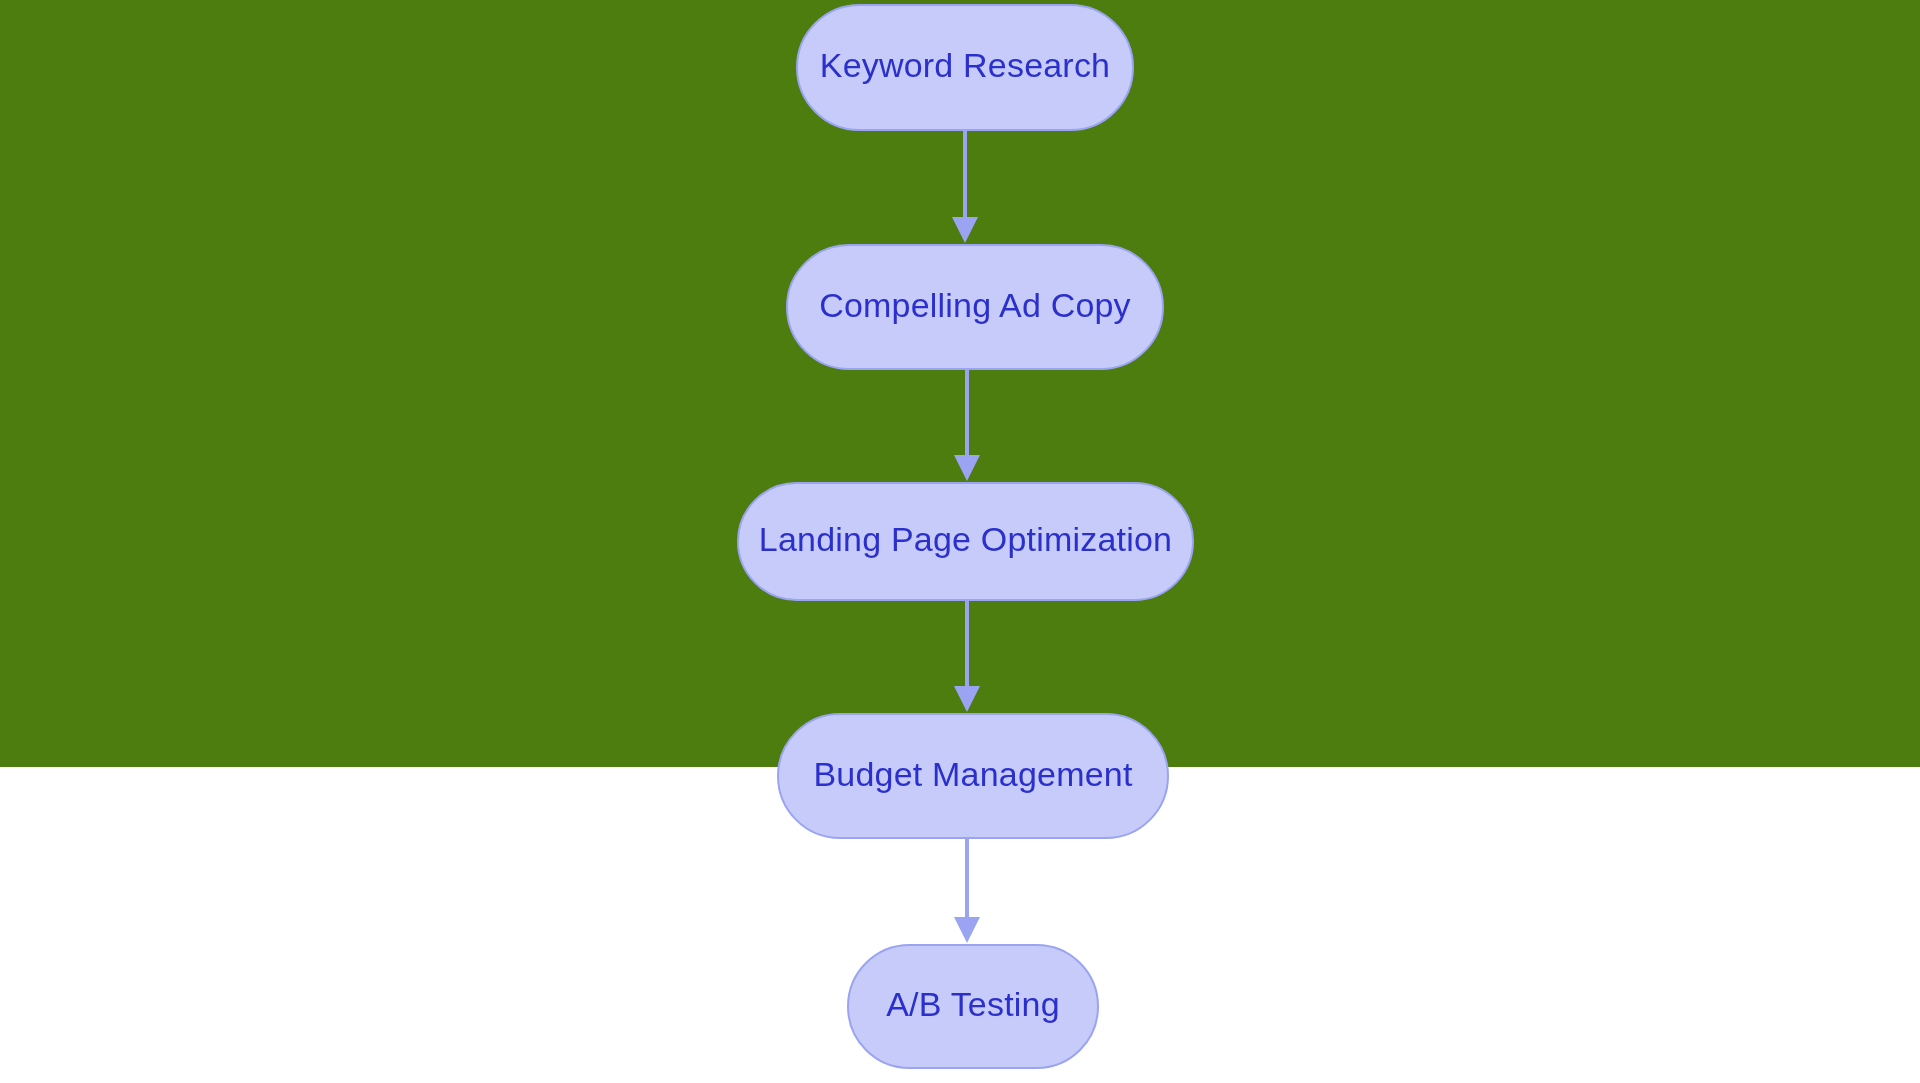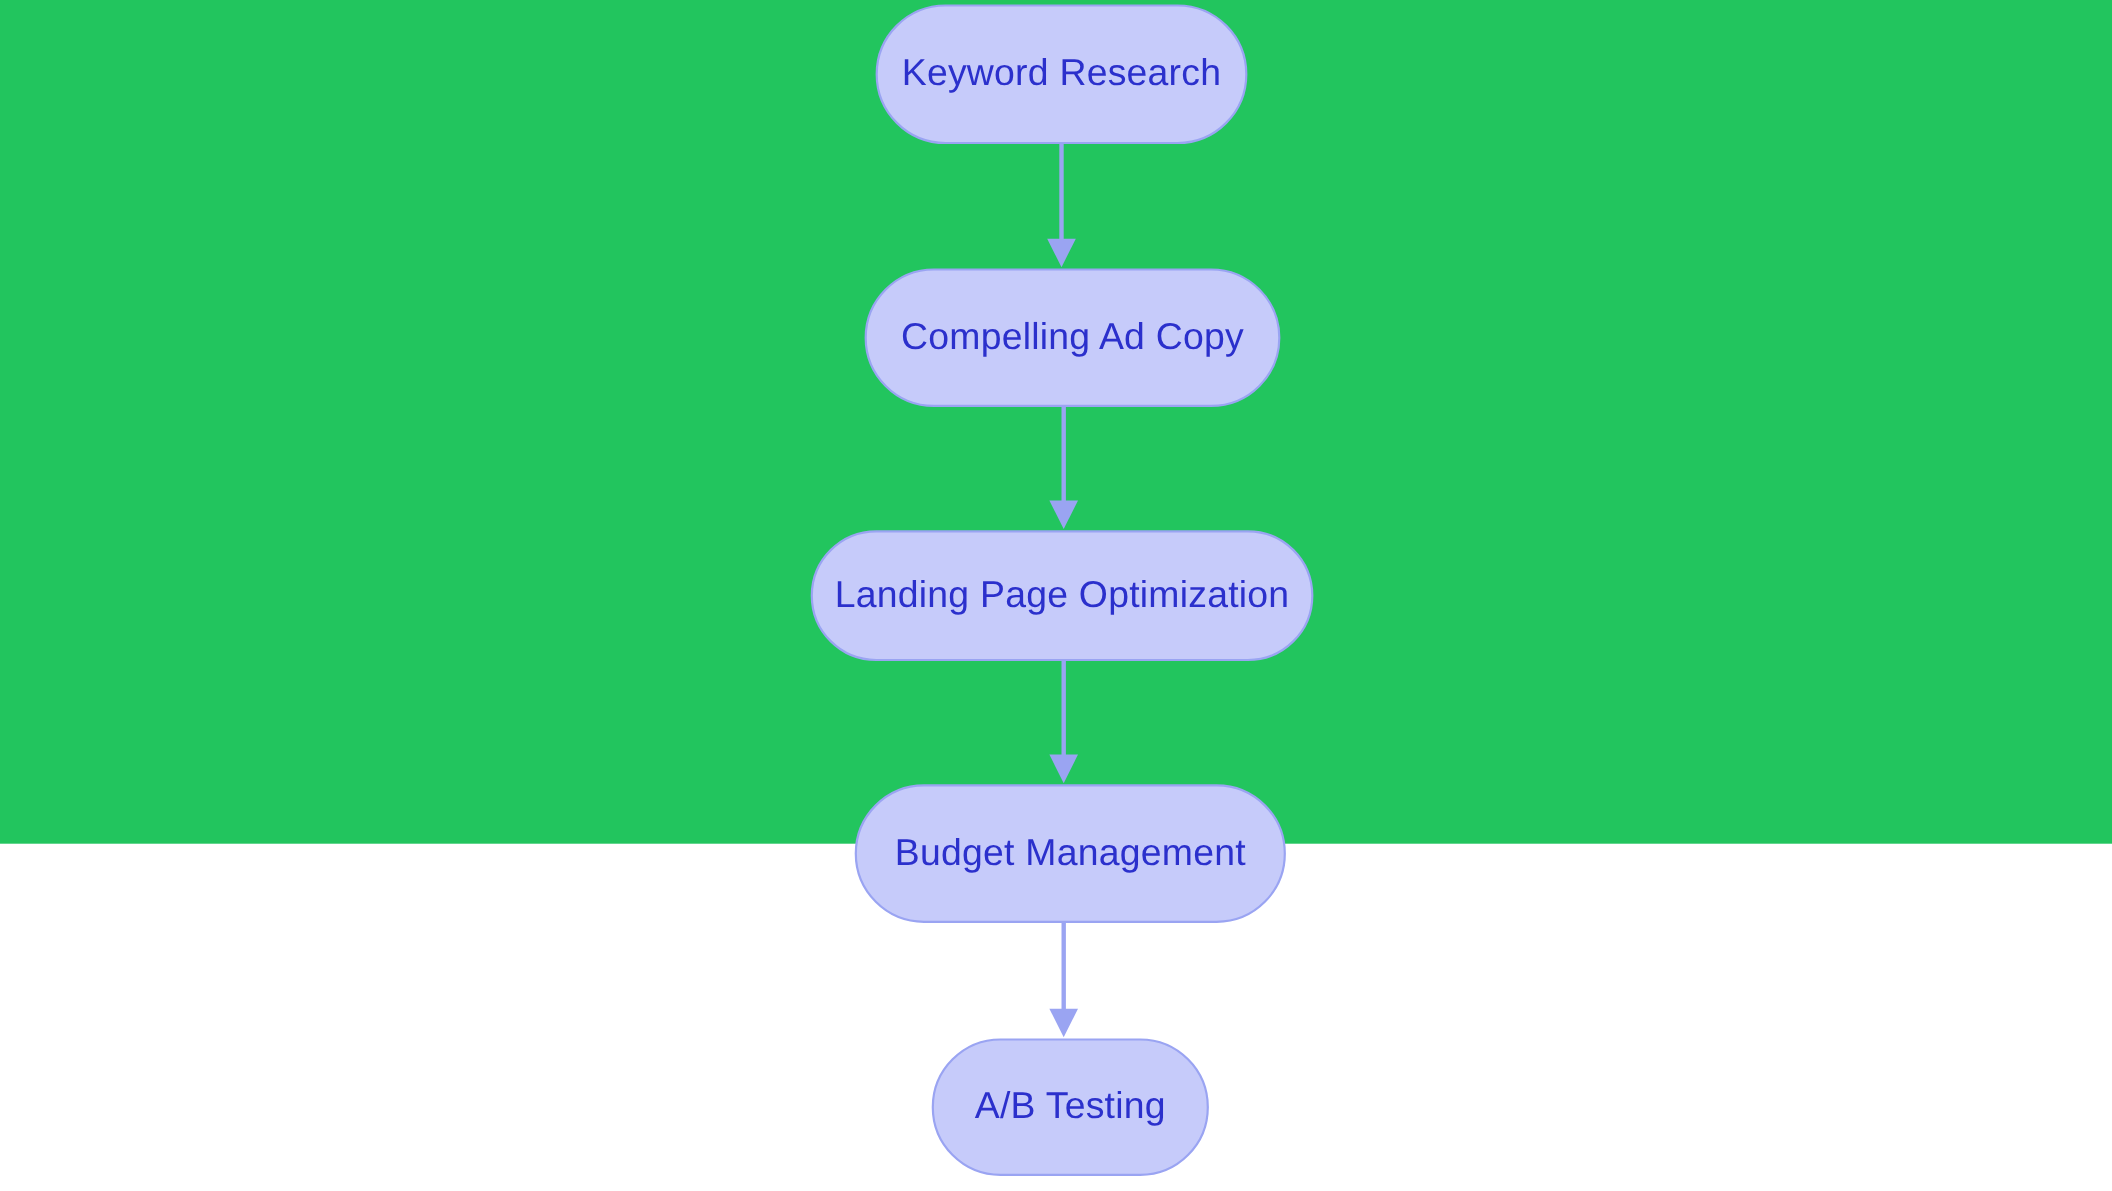--- a/index.html
+++ b/index.html
@@ -11,21 +11,21 @@
   body {
     width: 1920px;
     height: 1083px;
     overflow: hidden;
     font-family: "Liberation Sans", "DejaVu Sans", sans-serif;
   }
   #flowchart-canvas {
     position: relative;
     width: 1920px;
     height: 767px;
-    background: #22c55e;
+    background: #4d7c0f;
   }
   #flow-svg {
     position: absolute;
     top: 0;
     left: 0;
     width: 1920px;
     height: 1083px;
     display: block;
   }
   .node-shape {

